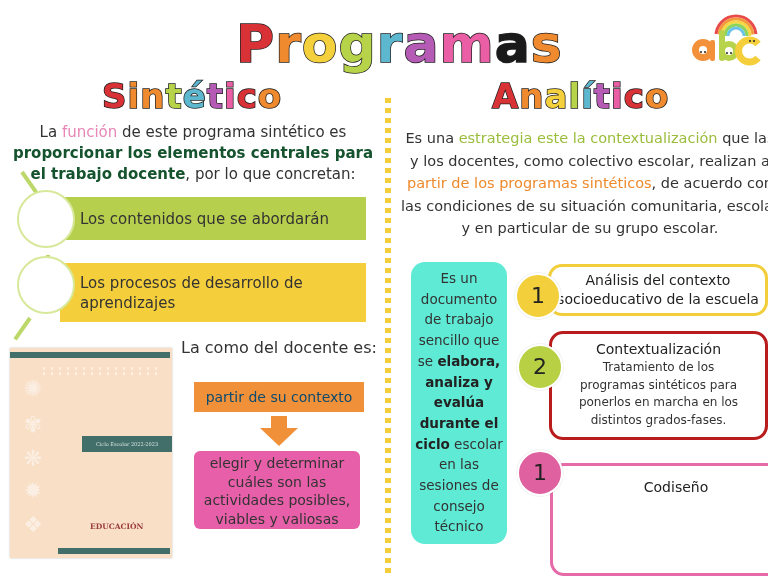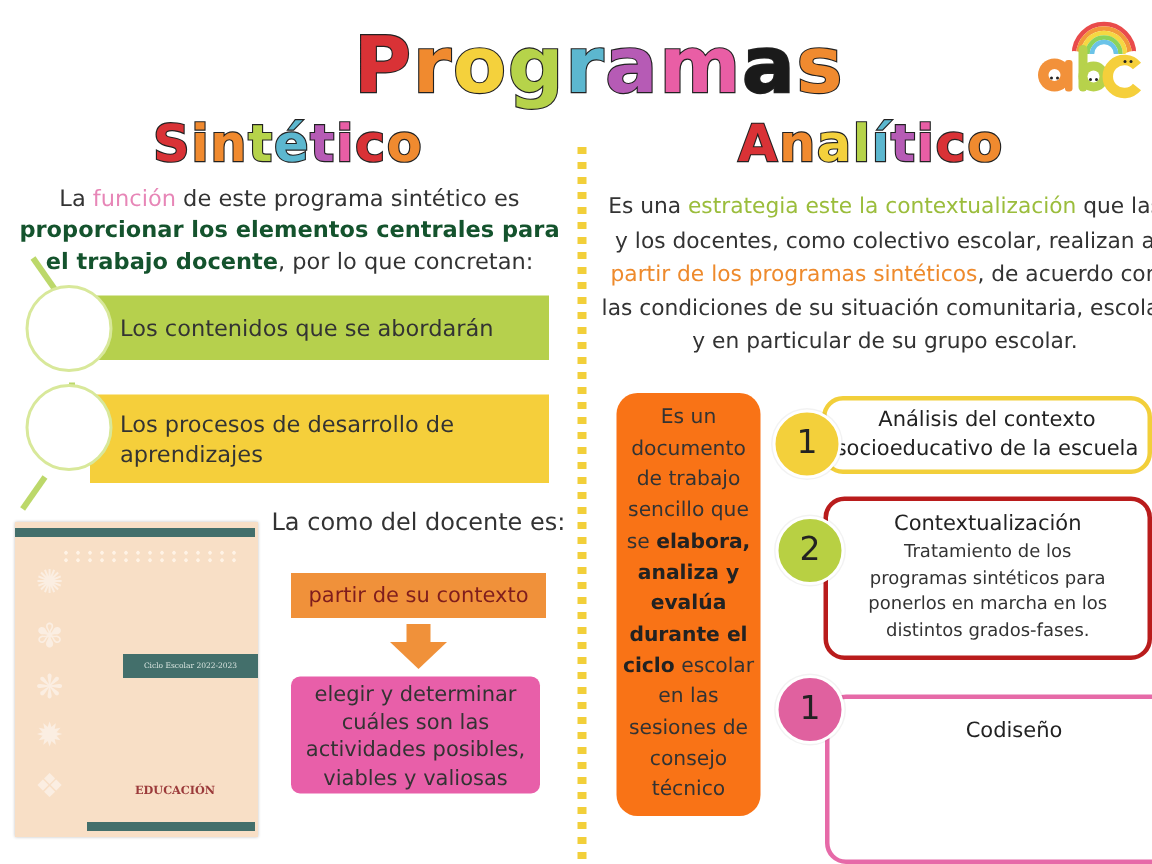--- a/index.html
+++ b/index.html
@@ -49,26 +49,26 @@
   #doc-topbar { left: 0; top: 4px; width: 160px; height: 6px; background: #436f6b; }
   #doc-bottombar { left: 48px; top: 200px; width: 112px; height: 6px; background: #436f6b; }
   #doc-title { right: 8px; top: 52px; width: 110px; text-align: right; font-family: "DejaVu Serif", serif; font-style: italic; font-weight: bold; font-size: 7.5px; line-height: 10px; color: #5a4a3a; }
   #doc-cycle { left: 72px; top: 88px; width: 90px; height: 16px; background: #436f6b; color: #d8e4df; font-size: 5px; line-height: 16px; text-align: center; font-family: "DejaVu Serif", serif; }
   #doc-brand { left: 80px; top: 174px; font-family: "DejaVu Serif", serif; font-size: 7.5px; color: #9b3a3a; font-weight: bold; }
   .motif { left: 10px; width: 26px; height: 26px; color: #fbeee2; font-size: 22px; line-height: 26px; text-align: center; }
   #dots { left: 30px; top: 18px; width: 120px; height: 10px; background-image: radial-gradient(circle, #fff3e6 1px, transparent 1.4px); background-size: 8px 5px; }
 
   
   #tarea-label { left: 181px; top: 338px; font-size: 16px; color: #333; }
-  #step1 { left: 194px; top: 382px; width: 170px; height: 30px; background: #f0913a; font-size: 14px; color: #7f1d1d; text-align: center; line-height: 30px; }
+  #step1 { left: 194px; top: 382px; width: 170px; height: 30px; background: #f0913a; font-size: 14px; color: #0c4a6e; text-align: center; line-height: 30px; }
   #arrow-down { left: 260px; top: 416px; width: 38px; height: 30px; }
   #step2 { left: 194px; top: 451px; width: 166px; height: 78px; background: #e85fa9; border-radius: 6px; font-size: 14px; color: #333; text-align: center; line-height: 18.5px; padding-top: 3px; }
 
   
-  #blue-box { left: 411px; top: 262px; width: 96px; height: 282px; background: #f97316; border-radius: 14px; text-align: center; font-size: 13.5px; line-height: 20.7px; color: #333; padding-top: 6px; }
+  #blue-box { left: 411px; top: 262px; width: 96px; height: 282px; background: #5eead4; border-radius: 14px; text-align: center; font-size: 13.5px; line-height: 20.7px; color: #333; padding-top: 6px; }
   #blue-box .b { font-weight: bold; color: #222; }
 
   
   .card { background: #fff; border-radius: 14px; text-align: center; color: #333; }
   .num { width: 46px; height: 46px; border-radius: 50%; font-size: 22px; line-height: 42px; text-align: center; color: #222; border: 2px solid #fff; box-shadow: 0 0 0 1px rgba(0,0,0,0.05); }
   #card1 { left: 548px; top: 264px; width: 220px; height: 52px; border: 3px solid #f2cf3a; font-size: 13.5px; line-height: 20px; padding-top: 4px; }
   #num1 { left: 515px; top: 273px; background: #f3d03b; }
   #card2 { left: 549px; top: 331px; width: 219px; height: 109px; border: 3px solid #b91c1c; font-size: 12px; line-height: 17.5px; padding-top: 6px; }
   #num2 { left: 517px; top: 344px; background: #b8d043; }
   #card3 { left: 550px; top: 463px; width: 252px; height: 113px; border: 3px solid #e66aa8; font-size: 12px; line-height: 17.5px; padding-top: 12px; }

